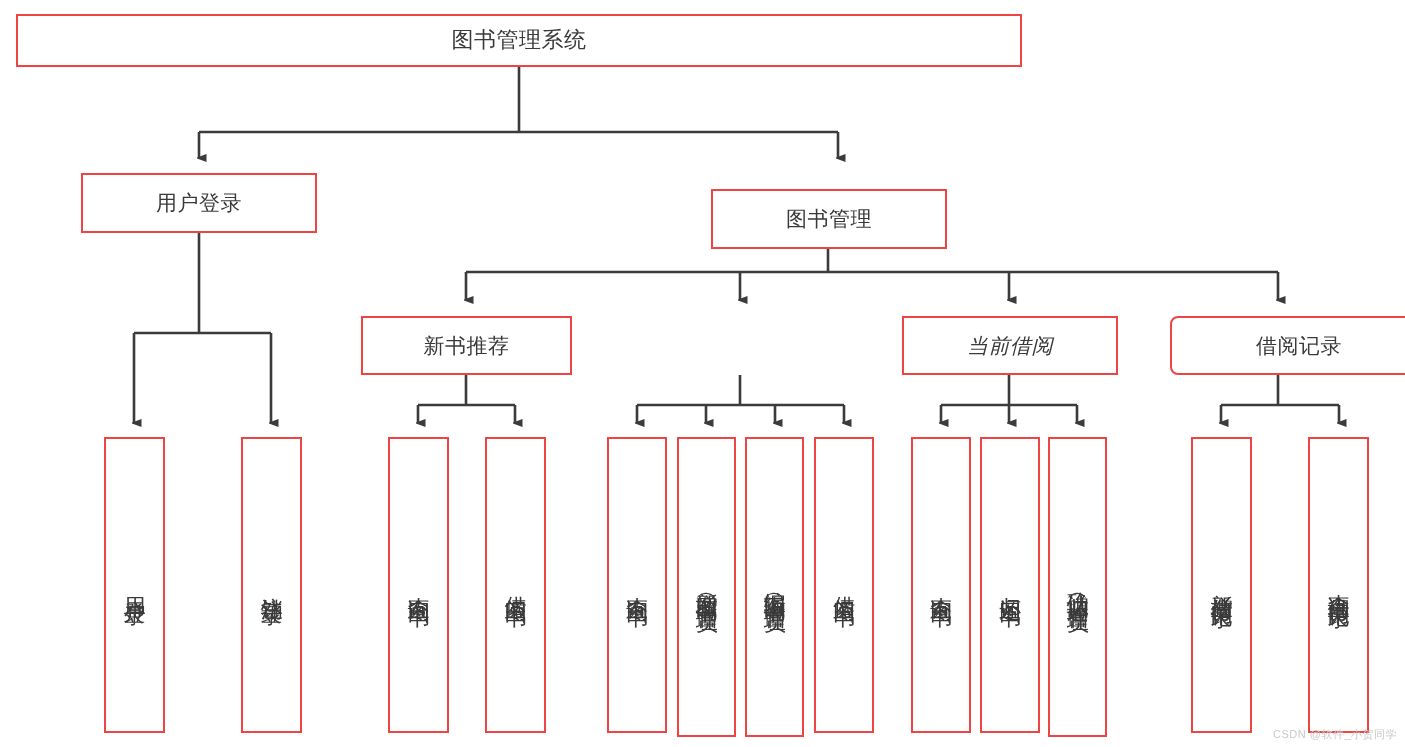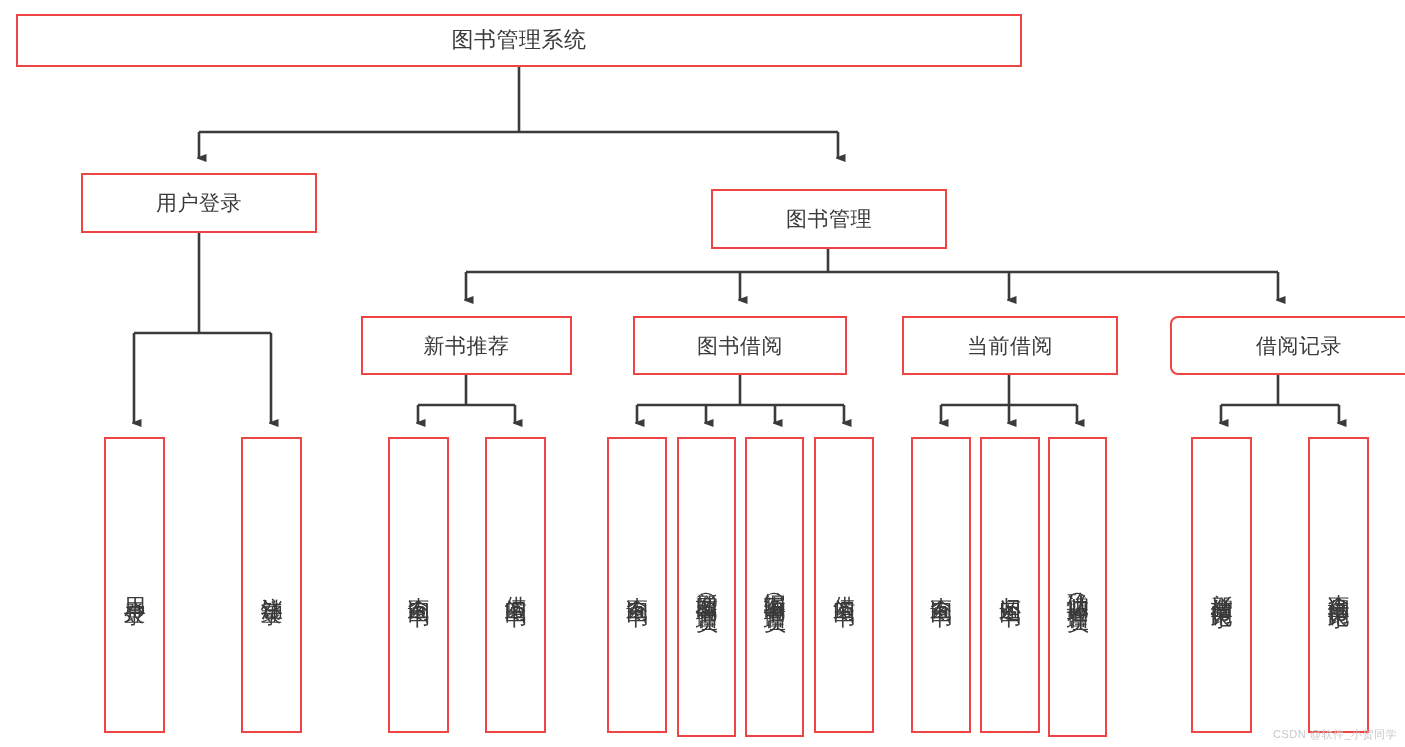--- a/index.html
+++ b/index.html
@@ -124,25 +124,22 @@
   </div>
 
   <div class="node" style="left:711px; top:173px; width:236px; height:60px;margin-top:16px;">
     <span class="node-label">图书管理</span>
   </div>
 
   <div class="node" style="left:361px; top:316px; width:211px; height:59px;align-items:center;">
     <span class="node-label">新书推荐</span>
   </div>
 
-  <div class="node" style="left:633px; top:316px; width:214px; height:59px;">
-    <span class="node-label">图书借阅</span>
-  </div>
 
-  <div class="node" style="left:902px; top:316px; width:216px; height:59px;">
+  <div class="node" style="left:902px; top:316px; width:216px; height:59px;font-style:italic;">
     <span class="node-label">当前借阅</span>
   </div>
 
   <div class="node" style="left:1170px; top:316px; width:258px; height:59px;border-radius:8px;">
     <span class="node-label">借阅记录</span>
   </div>
 
   <div class="node vertical" style="left:104px; top:437px; width:61px; height:296px;">
     <span class="node-label">用户登录</span>
   </div>

